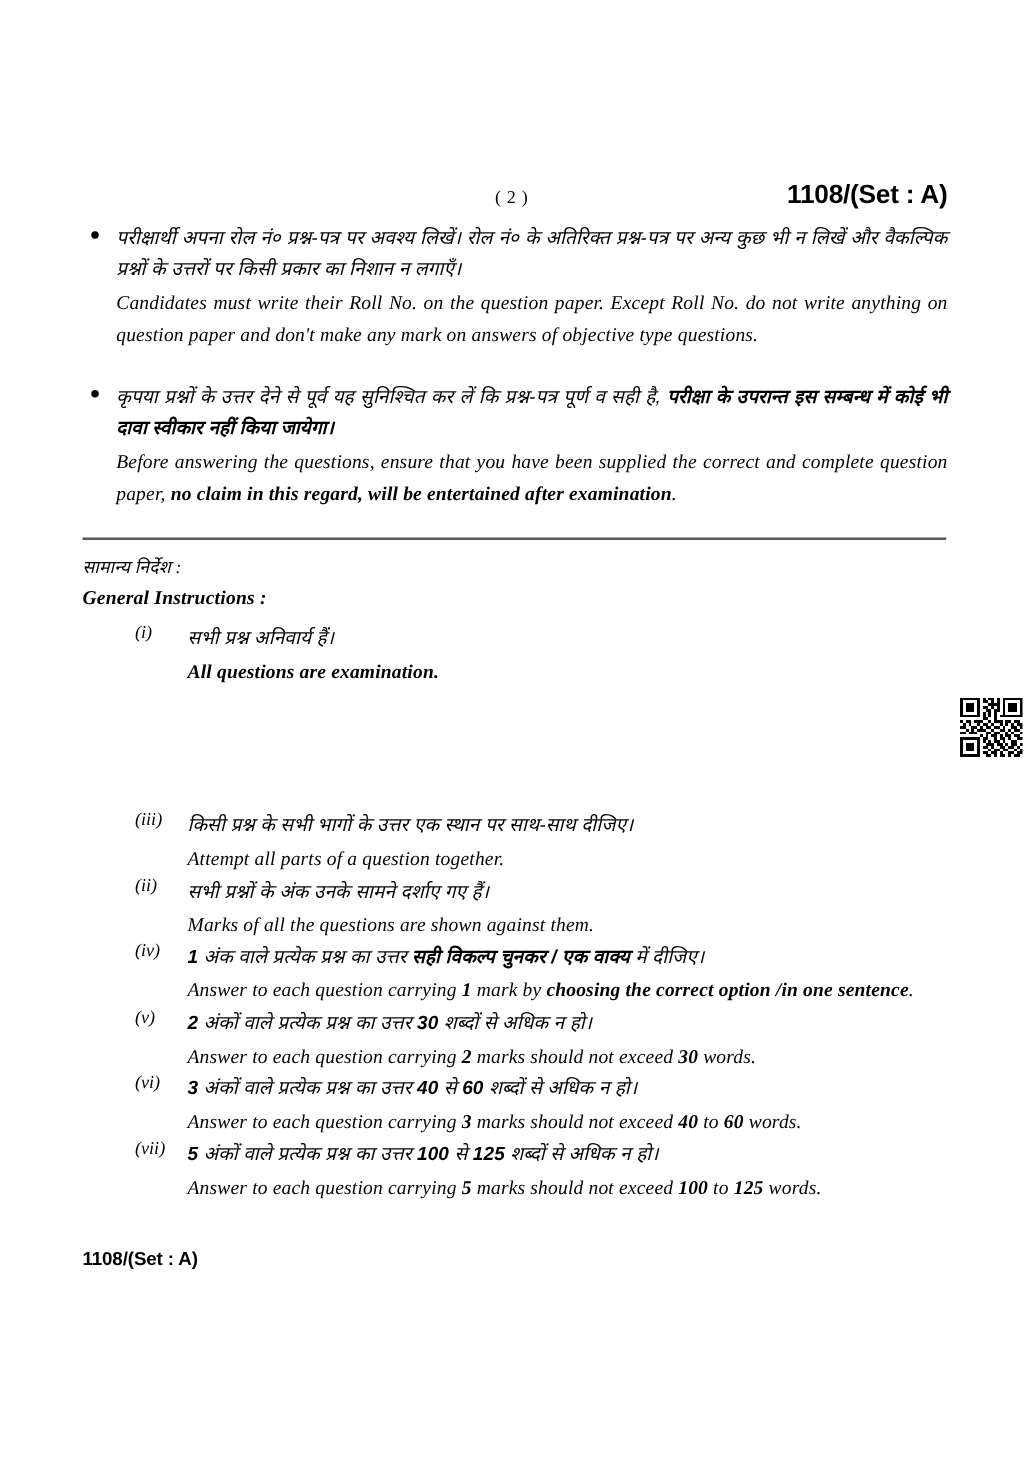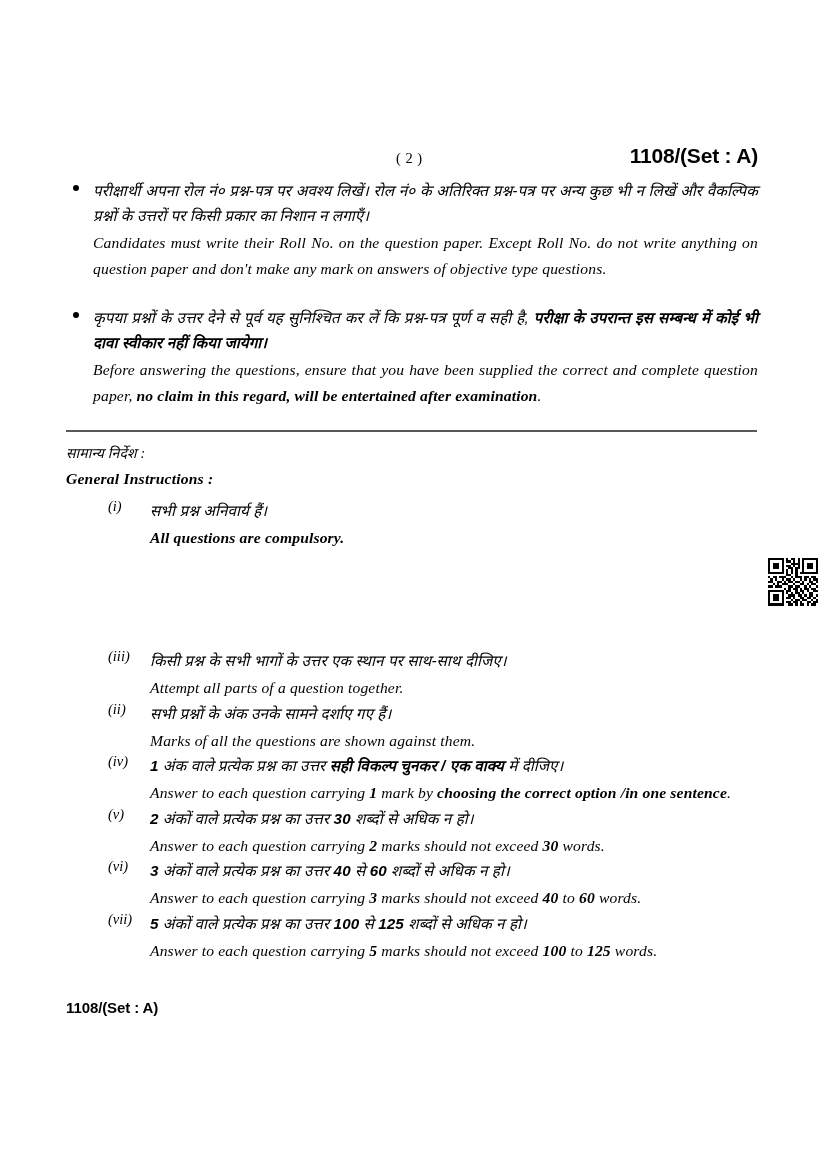--- a/index.html
+++ b/index.html
@@ -208,21 +208,21 @@
   <div class="divider"></div>
 
   <div class="gi-title-hi">सामान्य निर्देश :</div>
   <div class="gi-title-en">General Instructions :</div>
 
   <div class="ins-list top-a">
     <div class="ins-item">
       <span class="ins-num">(i)</span>
       <div class="ins-body">
         <div class="hi">सभी प्रश्न अनिवार्य हैं।</div>
-        <div class="en bold-all">All questions are compulsory.</div>
+        <div class="en bold-all">All questions are examination.</div>
       </div>
     </div>
   </div>
 
   <div class="qr-wrap">
     <svg width="50" height="50" viewBox="0 0 22 22" shape-rendering="crispEdges">
       <rect width="22" height="22" fill="#ffffff"></rect>
       <g id="qr-modules" fill="#000000">
           <rect x="0" y="0" width="1" height="1"></rect>
           <rect x="1" y="0" width="1" height="1"></rect>

